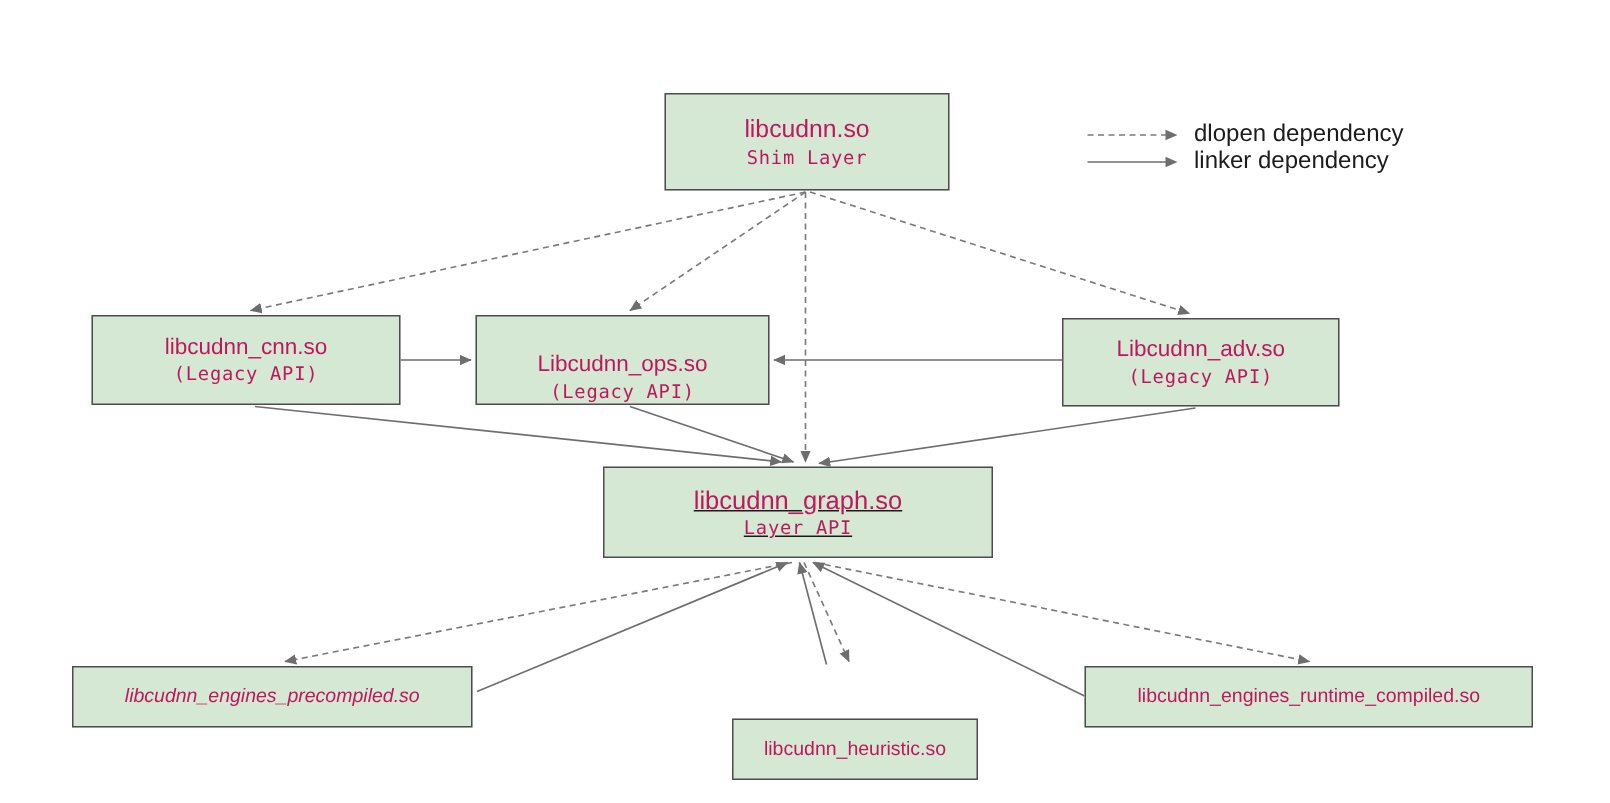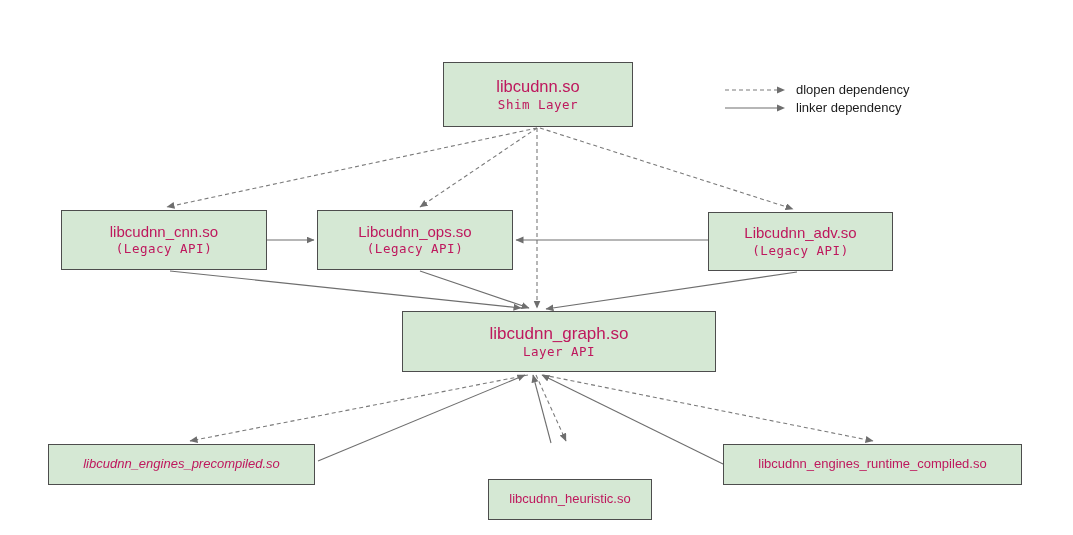--- a/index.html
+++ b/index.html
@@ -51,23 +51,23 @@
   .node-subtitle {
     font-family: "DejaVu Sans Mono", "Liberation Mono", monospace;
     font-size: 12.5px;
     line-height: 1.3;
     color: #be185d;
     letter-spacing: 0.5px;
   }
   #node-shim   { left: 443px; top: 62px;  width: 190px; height: 65px; }
   #node-shim .node-title { font-size: 16.5px; }
   #node-cnn    { left: 61px;  top: 210px; width: 206px; height: 60px; }
-  #node-ops    { left: 317px; top: 210px; width: 196px; height: 60px; }
+  #node-ops    { left: 317px; top: 210px; width: 196px; height: 60px; justify-content: flex-end; }
   #node-adv    { left: 708px; top: 212px; width: 185px; height: 59px; }
-  #node-graph  { left: 402px; top: 311px; width: 314px; height: 61px; }
+  #node-graph  { left: 402px; top: 311px; width: 260px; height: 61px; text-decoration: underline; }
   #node-graph .node-title { font-size: 17px; }
   #node-pre    { left: 48px;  top: 444px; width: 267px; height: 41px; font-style: italic; }
   #node-heur   { left: 488px; top: 444px; width: 164px; height: 41px; margin-top: 35px; }
   #node-rtc    { left: 723px; top: 444px; width: 299px; height: 41px; }
   .leaf .node-title { font-size: 13px; }
 
   #legend {
     position: absolute;
     left: 724px;
     top: 82px;
@@ -76,21 +76,21 @@
     gap: 3px;
   }
   .legend-row {
     display: flex;
     align-items: center;
     gap: 10px;
     height: 15px;
   }
   .legend-row svg { display: block; }
   .legend-label {
-    font-size: 13px;
+    font-size: 16px;
     color: #1c1c1c;
     white-space: nowrap;
   }
 </style>
 </head>
 <body>
 
 <div id="stage">
 
   <svg id="edge-layer" xmlns="http://www.w3.org/2000/svg">

